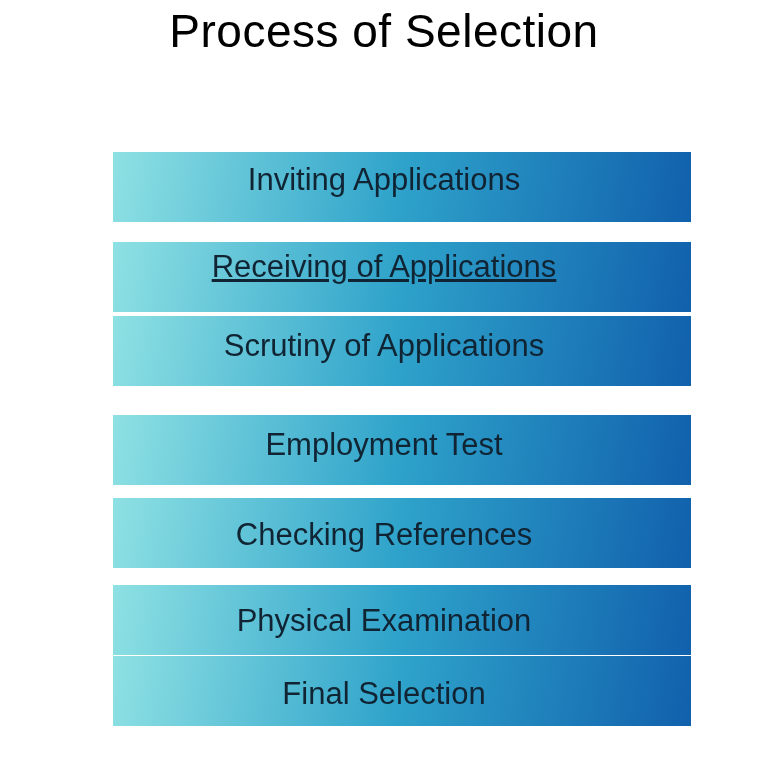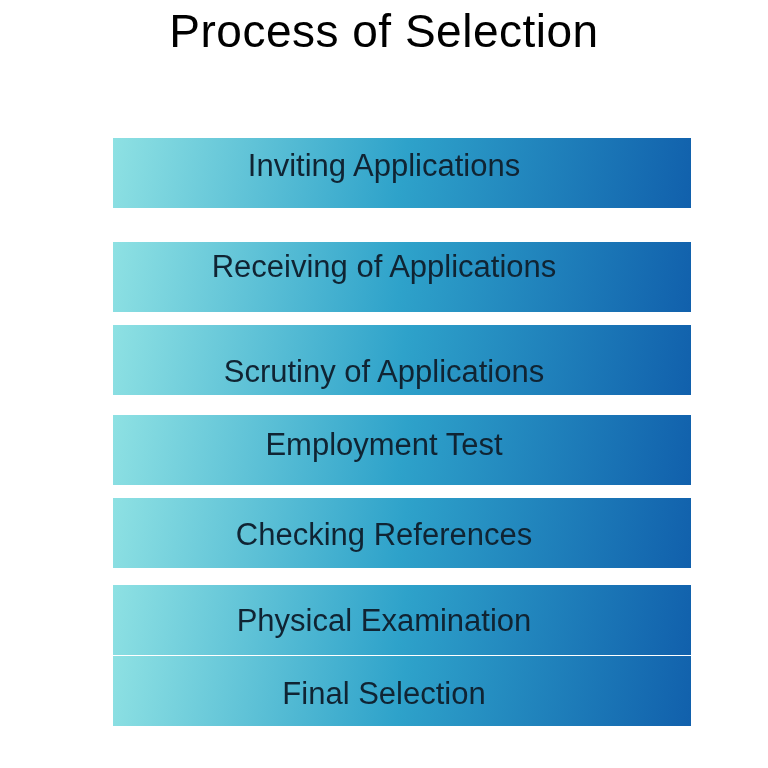--- a/index.html
+++ b/index.html
@@ -44,31 +44,31 @@
     padding-right: 36px;
     box-sizing: border-box;
   }
   .bar-label {
     font-size: 31px;
     color: var(--step-text-color, #102433);
     white-space: nowrap;
   }
   
   .bar:nth-of-type(1) { top: 65px; }
-  .bar:nth-of-type(2) { top: 138px; }
+  .bar:nth-of-type(2) { top: 152px; }
   .bar:nth-of-type(3) { top: 242px; }
-  .bar:nth-of-type(4) { top: 325px; align-items: flex-end; }
+  .bar:nth-of-type(4) { top: 316px; }
   .bar:nth-of-type(5) { top: 415px; }
   .bar:nth-of-type(6) { top: 498px; }
   .bar:nth-of-type(7) { top: 585px; }
   .bar:nth-of-type(8) { top: 656px; }
   
   .bar:nth-of-type(1) .bar-label { transform: translateY(-4px); }
   .bar:nth-of-type(2) .bar-label { transform: translateY(-7px); }
-  .bar:nth-of-type(3) .bar-label { transform: translateY(-10px); }
+  .bar:nth-of-type(3) .bar-label { transform: translateY(-10px); text-decoration: underline; }
   .bar:nth-of-type(4) .bar-label { transform: translateY(-5px); }
   .bar:nth-of-type(5) .bar-label { transform: translateY(-5px); }
   .bar:nth-of-type(6) .bar-label { transform: translateY(2px); }
   .bar:nth-of-type(7) .bar-label { transform: translateY(1px); }
   .bar:nth-of-type(8) .bar-label { transform: translateY(3px); }
 </style>
 </head>
 <body>
 
 <div class="canvas">

